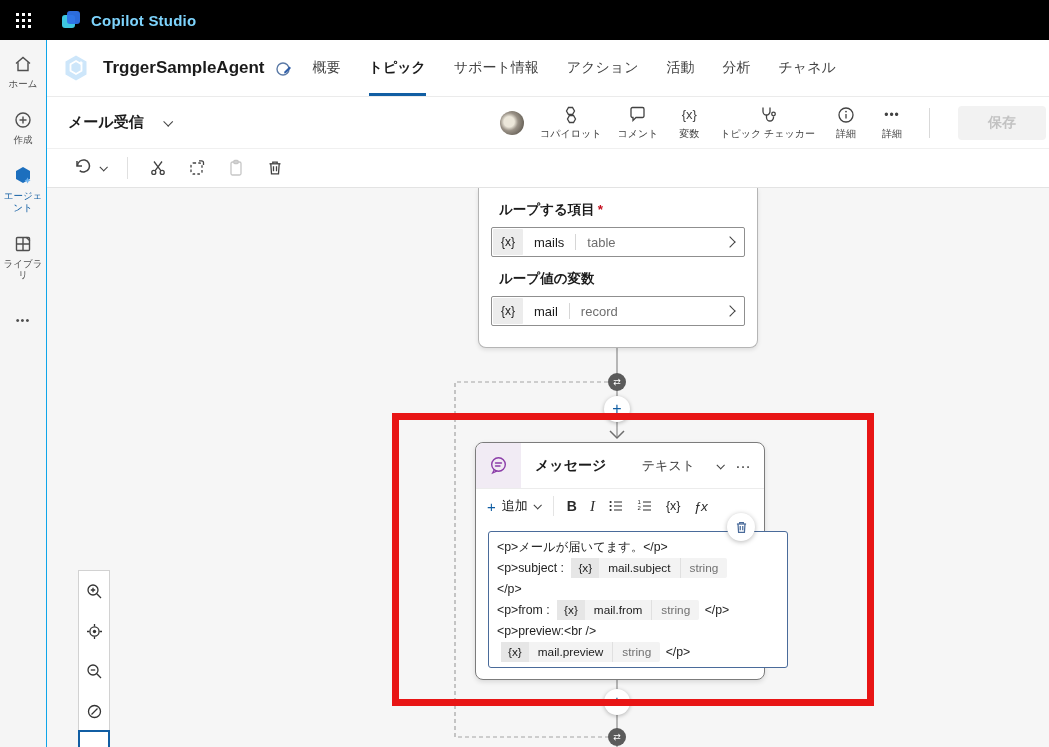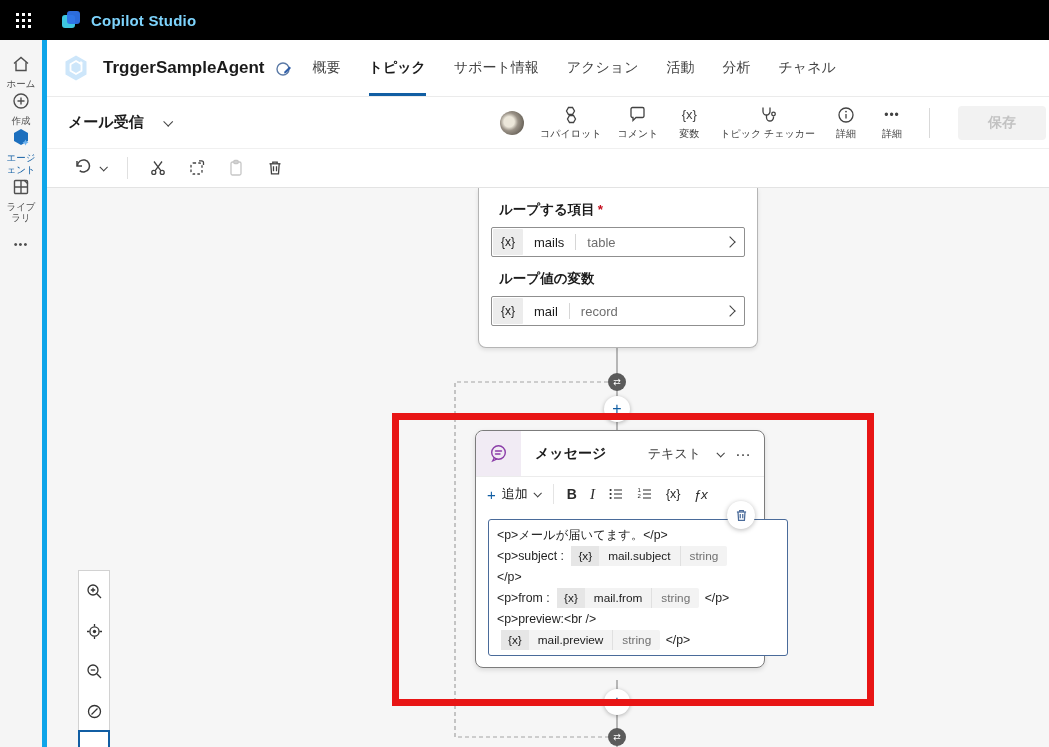--- a/index.html
+++ b/index.html
@@ -11,21 +11,21 @@
   .topbar { position:absolute; left:0; top:0; width:100%; height:40px; background:var(--topbar-bg,#000); display:flex; align-items:center; color:#7dd3fc; z-index:10; }
   .waffle { width:47px; display:flex; justify-content:center; cursor:pointer; }
   .waffle-grid { display:grid; grid-template-columns:repeat(3,3px); grid-template-rows:repeat(3,3px); gap:3px; }
   .waffle-grid i { background:#fff; }
   .app-logo { margin:0 10px 0 14px; width:20px; height:20px; position:relative; }
   .app-logo .sq1 { position:absolute; left:1px; top:5px; width:13px; height:13px; border-radius:3px; background:#3ec6e0; }
   .app-logo .sq2 { position:absolute; left:6px; top:1px; width:13px; height:13px; border-radius:3px; background:#2e72e8; opacity:.95; }
   .app-name { font-size:15px; font-weight:700; letter-spacing:.2px; }
 
   
-  .sidebar { position:absolute; left:0; top:40px; bottom:0; width:47px; background:#f5f5f5; border-right:5px solid #0ea5e9; display:flex; flex-direction:column; align-items:center; padding-top:13px; z-index:9; }
+  .sidebar { position:absolute; left:0; top:40px; bottom:0; width:47px; background:#f5f5f5; border-right:1px solid #0ea5e9; display:flex; flex-direction:column; align-items:center; padding-top:13px; gap:19px; z-index:9; }
   .side-item { display:flex; flex-direction:column; align-items:center; gap:3px; width:100%; cursor:pointer; color:#4f4f4f; }
   .side-label { font-size:9.5px; line-height:1.25; text-align:center; color:#4f4f4f; padding:0 2px; word-break:break-all; }
   .side-item.selected { color:var(--accent-blue,#115ea3); }
   .side-item.selected .side-label { color:var(--accent-blue,#115ea3); }
   .side-more { color:#4f4f4f; font-size:11px; letter-spacing:1px; margin-top:14px; cursor:pointer; }
   .sicon { width:22px; height:22px; display:flex; align-items:center; justify-content:center; }
 
   
   .main { position:absolute; left:47px; top:40px; right:0; bottom:0; display:flex; flex-direction:column; }
 
@@ -68,25 +68,25 @@
   .field-label { font-size:13.5px; font-weight:700; color:#1b1b1b; margin:13px 0 8px 8px; }
   .req { color:#c50f1f; margin-left:3px; }
   .var-input { height:30px; border:1px solid #8f8f8f; border-radius:2px; background:#fff; display:flex; align-items:center; padding:1px 10px 1px 1px; cursor:pointer; }
   .x-box { background:#ececec; align-self:stretch; display:flex; align-items:center; padding:0 8px; font-size:12px; color:#1b1b1b; border-radius:1px; }
   .var-name { margin-left:11px; font-size:13px; color:#1b1b1b; }
   .var-sep { width:1px; height:16px; background:#d6d6d6; margin:0 11px; }
   .var-type { font-size:13px; color:#6e6e6e; }
   .input-chevron { margin-left:auto; width:8px; height:8px; border-right:1.7px solid #424242; border-bottom:1.7px solid #424242; transform:rotate(-45deg); }
 
   
-  .msg-node { position:absolute; left:428px; top:242px; width:290px; height:238px; background:#fff; border:1px solid #7c7c7c; border-radius:8px; box-shadow:0 2px 5px rgba(0,0,0,.12); z-index:2; }
+  .msg-node { position:absolute; left:428px; top:254px; width:290px; height:238px; background:#fff; border:1px solid #7c7c7c; border-radius:8px; box-shadow:0 2px 5px rgba(0,0,0,.12); z-index:2; }
   .msg-header { height:46px; display:flex; align-items:center; border-bottom:1px solid #ececec; }
   .msg-icon-block { width:45px; height:100%; background:#f1ebf4; border-radius:8px 0 0 0; display:flex; align-items:center; justify-content:center; flex:none; }
   .msg-title { font-size:14px; font-weight:700; margin-left:14px; }
-  .msg-mode { margin-left:auto; display:flex; align-items:center; gap:16px; font-size:13px; color:#424242; cursor:pointer; }
+  .msg-mode { margin-left:auto; display:flex; align-items:center; gap:22px; font-size:13px; color:#424242; cursor:pointer; }
   .msg-more { margin:0 12px 6px 12px; font-size:16px; letter-spacing:1px; color:#424242; cursor:pointer; }
   .msg-toolbar { height:34px; display:flex; align-items:center; padding:0 11px; gap:13px; }
   .add-btn { display:flex; align-items:center; gap:6px; font-size:13px; color:#1b1b1b; cursor:pointer; }
   .add-plus { color:var(--accent-blue,#115ea3); font-size:15px; }
   .mt-div { width:1px; height:20px; background:#e4e4e4; }
   .fmt { font-size:14px; color:#2b2b2b; cursor:pointer; display:flex; align-items:center; }
   .fmt.b { font-weight:800; }
   .fmt.i { font-style:italic; font-family:"Liberation Serif", serif; font-size:15px; }
   .fmt.fx { font-style:italic; font-size:13.5px; }
   .fmt.vx { font-size:12.5px; }

